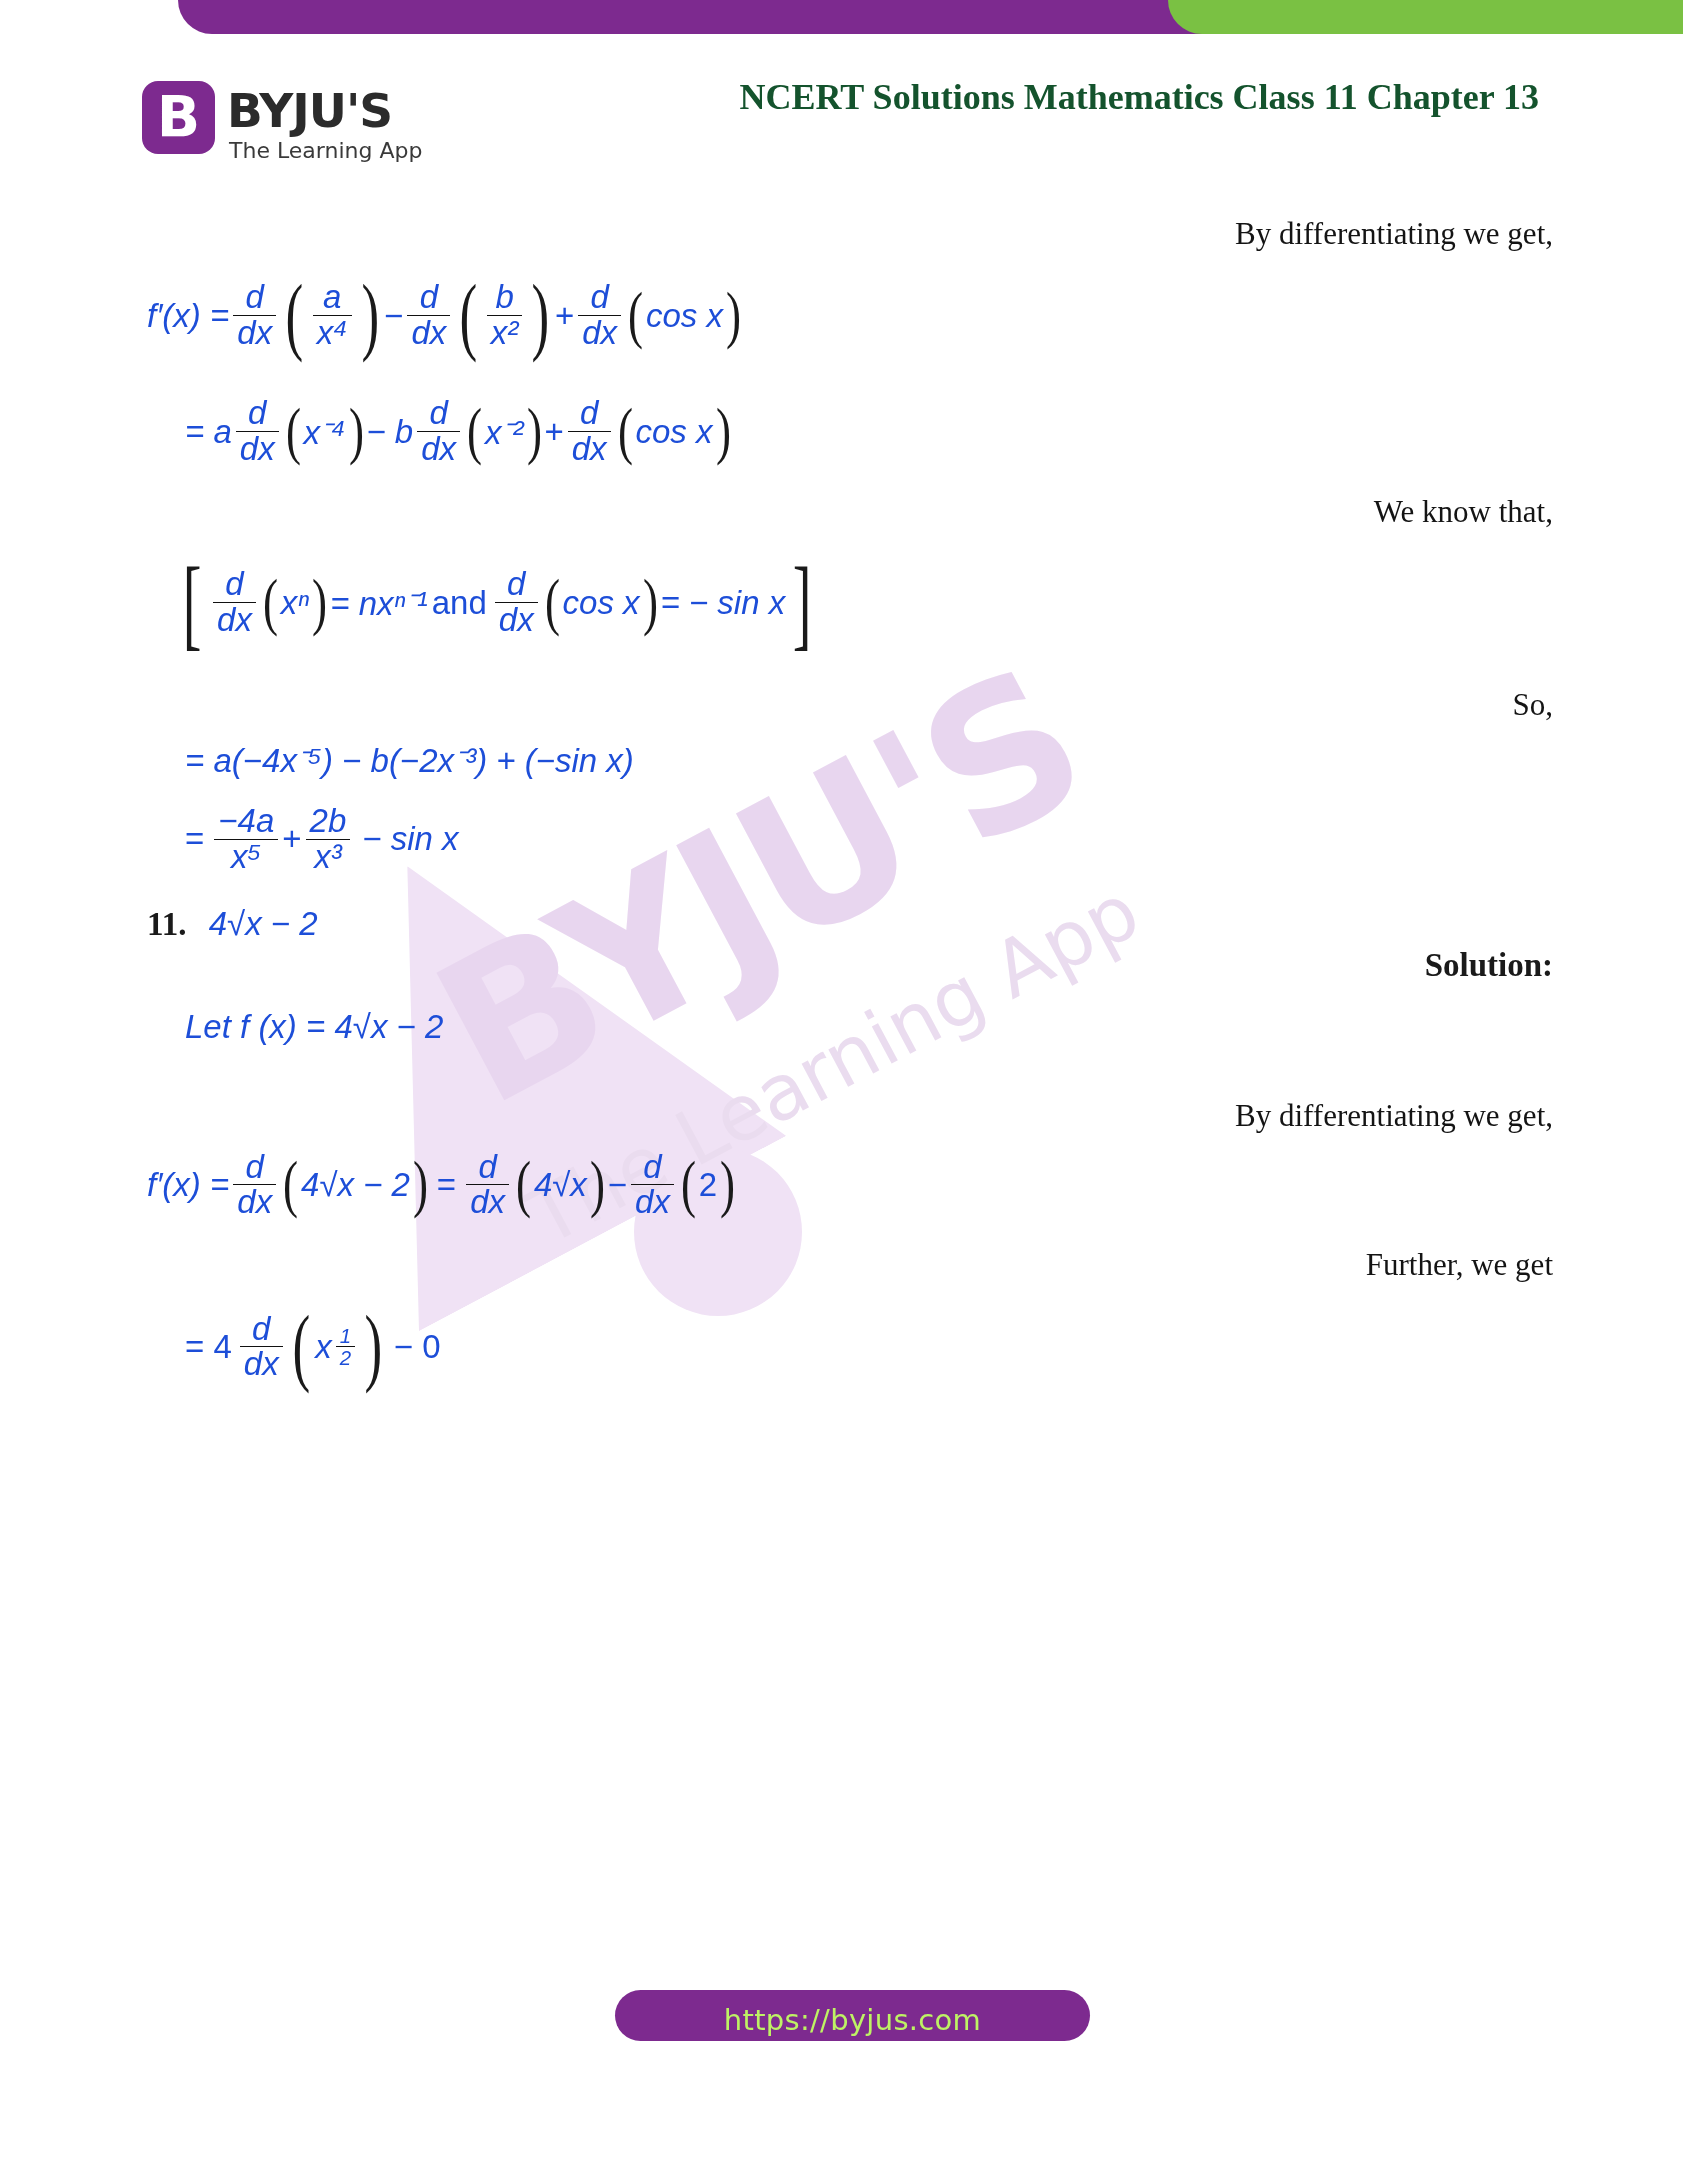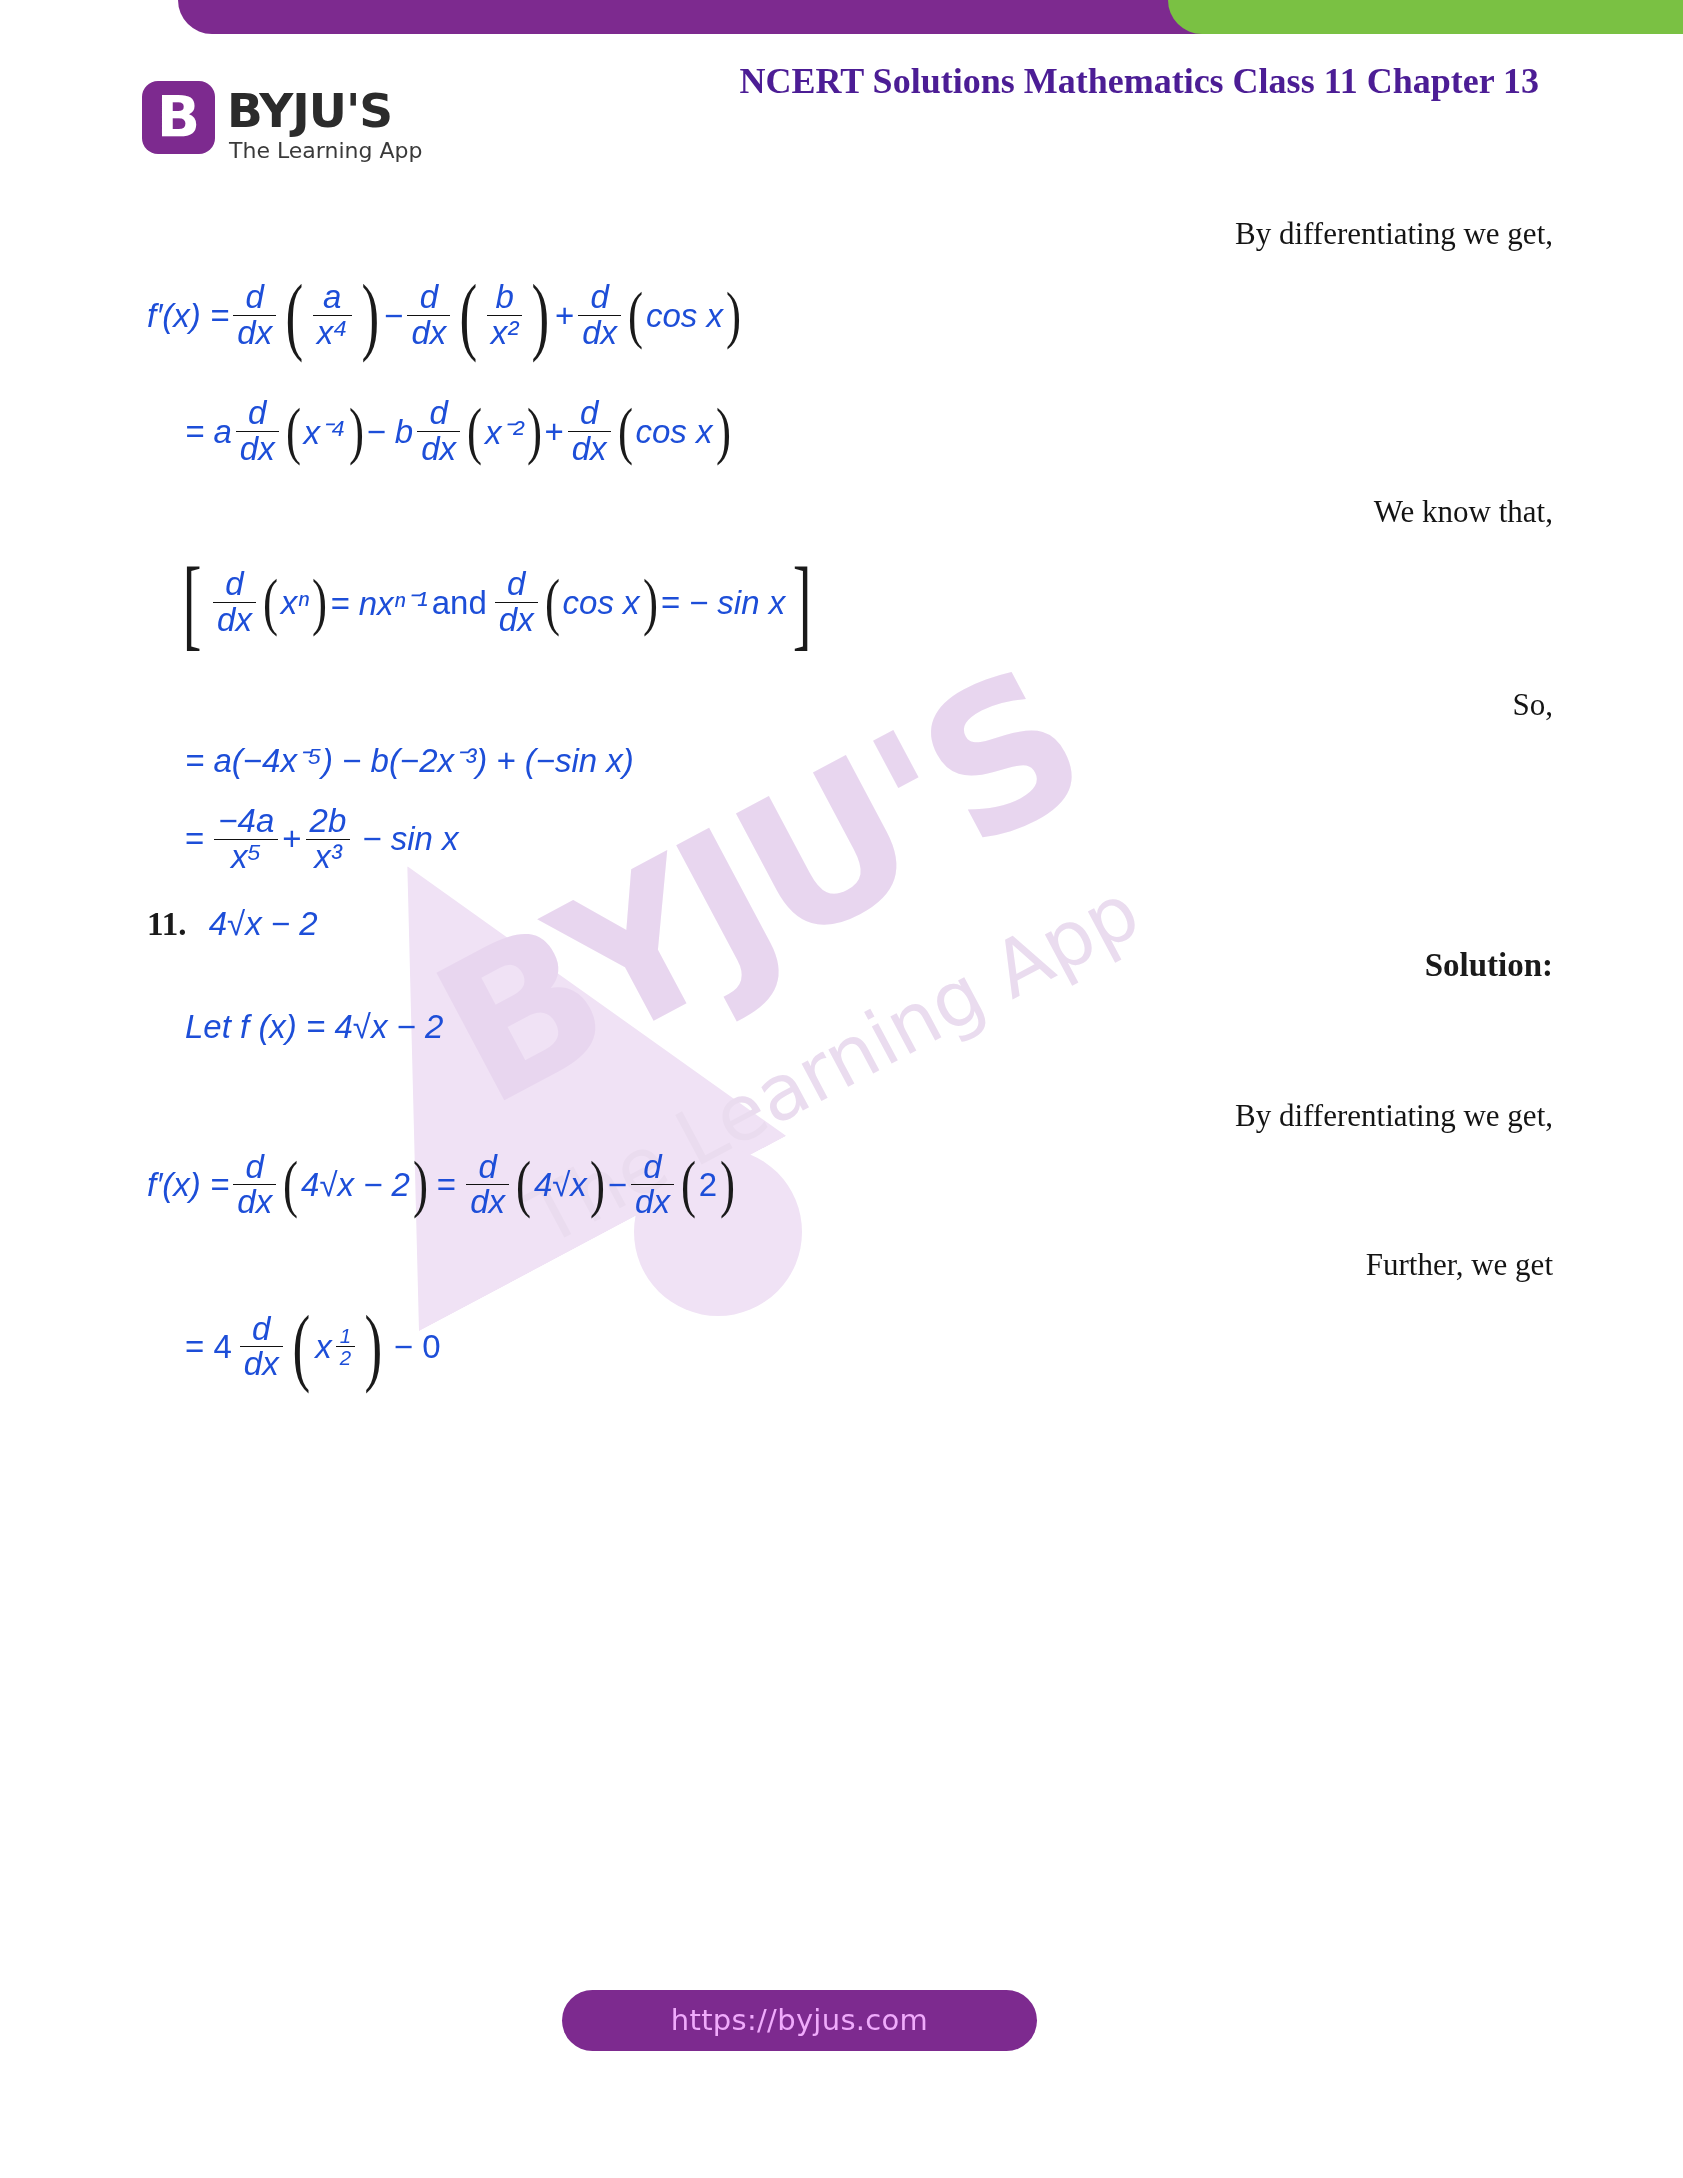--- a/index.html
+++ b/index.html
@@ -82,26 +82,26 @@
     position: absolute;
     left: 87px; top: 57px;
     font-family: "DejaVu Sans", sans-serif;
     font-size: 22px;
     color: #3a3a3a;
   }
 
   .head-title {
     position: absolute;
     right: 144px;
-    top: 57px;
+    top: 73px;
     text-align: right;
     font-family: "Liberation Serif", serif;
     font-weight: bold;
     font-size: 36px;
-    color: #4c1d95;
+    color: #14532d;
     line-height: 1.35;
     width: 1089px;
   }
   .head-title .line2 { display:block; }
 
   
   .content {
     position: absolute;
     left: 147px;
     top: 216px;
@@ -228,27 +228,27 @@
     top: 554px;
     width: 168px;
     height: 168px;
     border-radius: 50%;
     background: #f0e2f5;
   }
 
   
   .footer-btn {
     position: absolute;
-    left: 562px;
+    left: 615px;
     top: 1990px;
     width: 475px;
-    height: 61px;
+    height: 51px;
     background: #7d2a8f;
     border-radius: 31px;
-    color: #f0abfc;
+    color: #bef264;
     font-family: "DejaVu Sans", sans-serif;
     font-size: 29px;
     line-height: 61px;
     text-align: center;
     letter-spacing: 0.3px;
   }
 </style>
 </head>
 <body>
 

